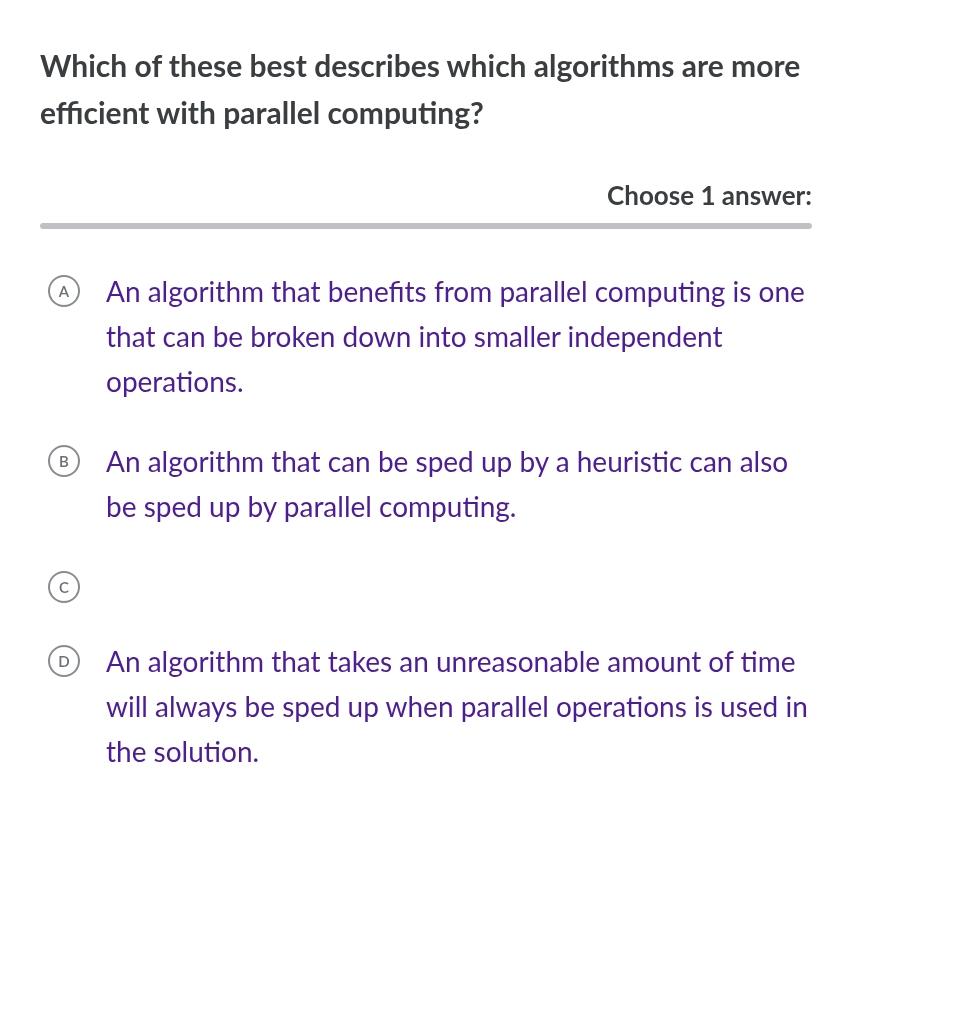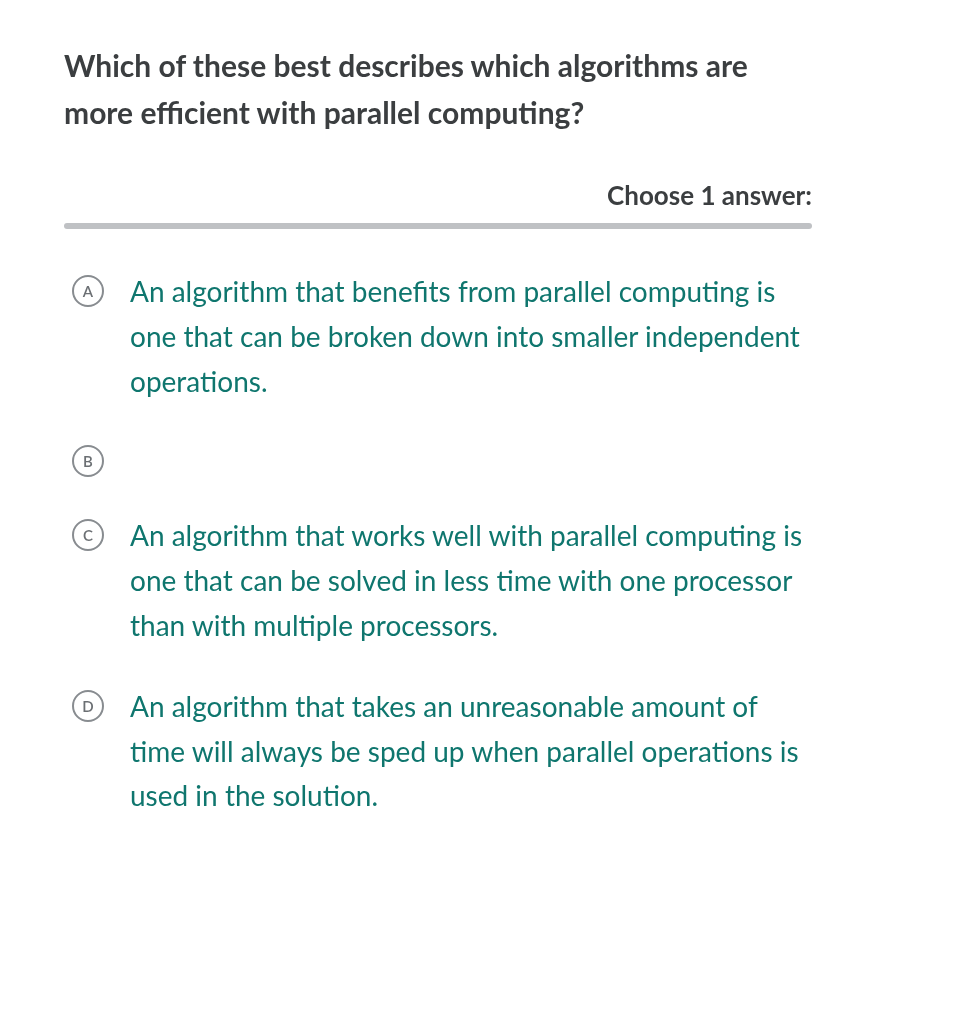--- a/index.html
+++ b/index.html
@@ -4,21 +4,21 @@
 <style>
   html, body {
     margin: 0;
     padding: 0;
     width: 968px;
     font-family: -apple-system, BlinkMacSystemFont, "Segoe UI", "Lato", "Helvetica Neue", Arial, sans-serif;
     color: #3b3e40;
     background: #ffffff;
   }
   .container {
-    padding: 42px 40px 40px 64px;
+    padding: 42px 40px 40px 40px;
     box-sizing: border-box;
     width: 852px;
   }
   .question {
     font-size: 30px;
     font-weight: 700;
     color: #3b3e40;
     line-height: 1.55;
     margin-bottom: 44px;
   }
@@ -54,21 +54,21 @@
     font-weight: 600;
     display: flex;
     align-items: center;
     justify-content: center;
     margin-top: 6px;
     box-sizing: border-box;
   }
   .option-text {
     font-size: 28px;
     font-weight: 400;
-    color: #0f766e;
+    color: #4c1d95;
     line-height: 1.6;
     flex: 1 1 auto;
   }
 </style>
 </head>
 <body>
 
 <div class="container">
 
   <div class="question">Which of these best describes which algorithms are more efficient with parallel computing?</div>
@@ -77,25 +77,25 @@
 
   <div class="divider"></div>
 
   <div class="option">
     <div class="option-letter">A</div>
     <div class="option-text">An algorithm that benefits from parallel computing is one that can be broken down into smaller independent operations.</div>
   </div>
 
   <div class="option">
     <div class="option-letter">B</div>
+    <div class="option-text">An algorithm that can be sped up by a heuristic can also be sped up by parallel computing.</div>
   </div>
 
   <div class="option">
     <div class="option-letter">C</div>
-    <div class="option-text">An algorithm that works well with parallel computing is one that can be solved in less time with one processor than with multiple processors.</div>
   </div>
 
   <div class="option">
     <div class="option-letter">D</div>
     <div class="option-text">An algorithm that takes an unreasonable amount of time will always be sped up when parallel operations is used in the solution.</div>
   </div>
 
 </div>
 
 </body></html>

